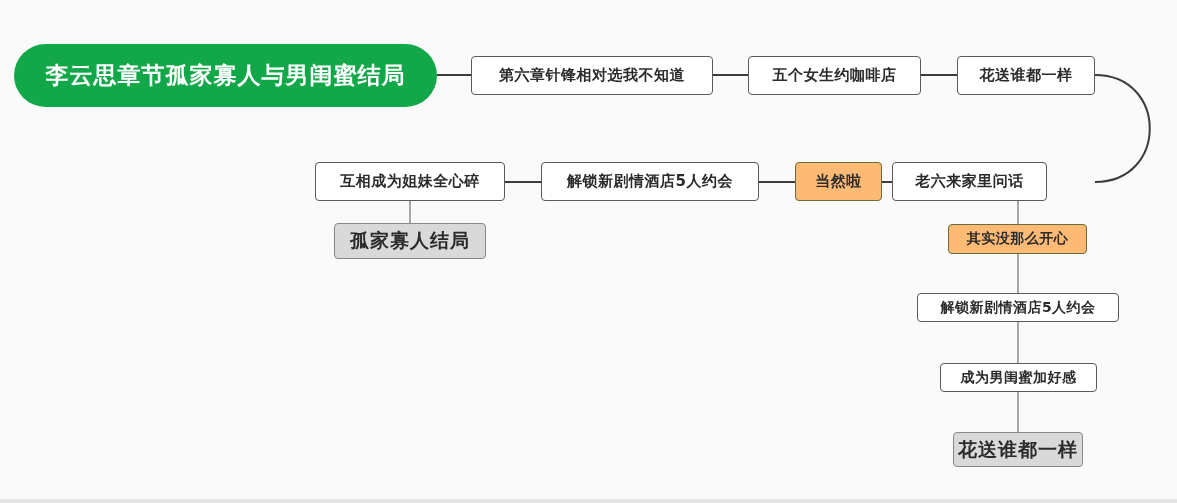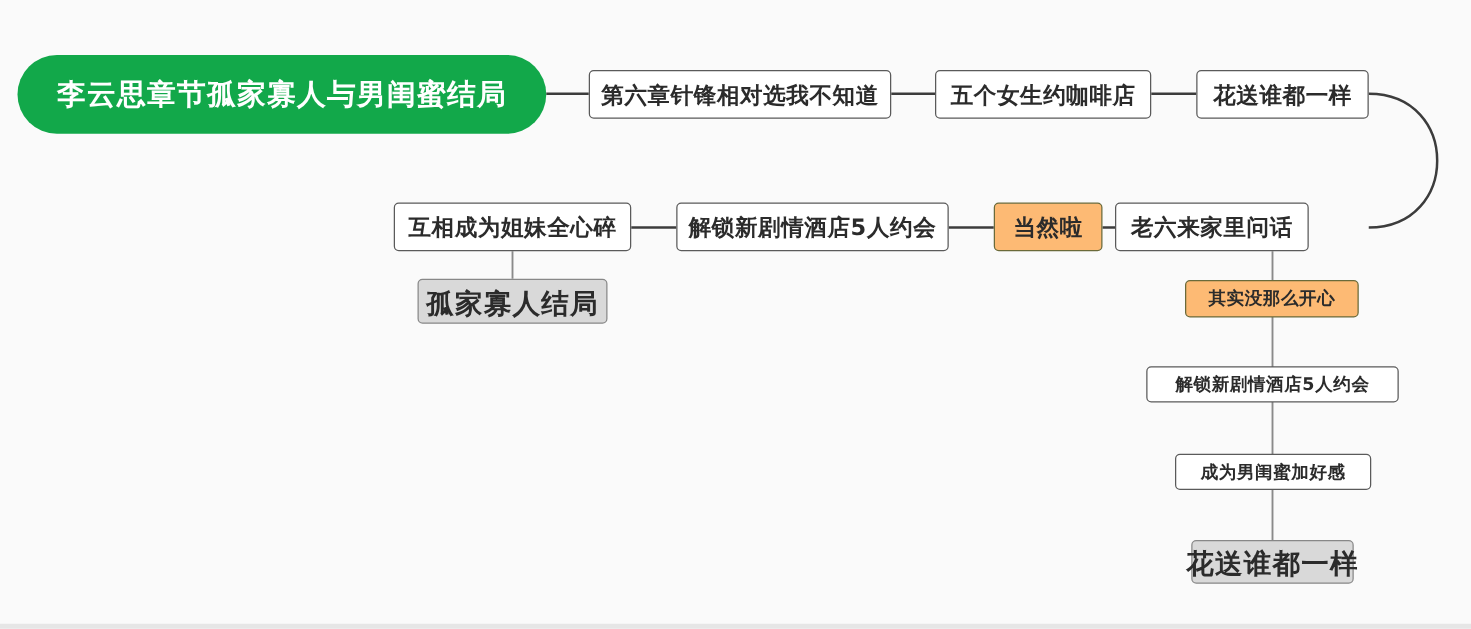--- a/index.html
+++ b/index.html
@@ -31,42 +31,41 @@
     box-sizing: border-box;
     display: flex;
     align-items: center;
     justify-content: center;
     white-space: nowrap;
     color: #2b2b2b;
     font-weight: bold;
     background: #ffffff;
     border: 1.5px solid #5a5a5a;
     border-radius: 4px;
-    font-size: 18px;
+    font-size: 15px;
     letter-spacing: 0.5px;
     cursor: pointer;
   }
   .node.root {
     background: #12a84a;
     color: #ffffff;
     border: none;
     border-radius: 32px;
     font-size: 23px;
     letter-spacing: 1px;
   }
   .node.yellow {
     background: #fdba74;
     border-color: #6a6a3a;
   }
   .node.ending {
     background: #d9d9d9;
     border-color: #888888;
-    font-size: 22px;
+    font-size: 19px;
     letter-spacing: 1px;
-    align-items: flex-end;
   }
   .node.small {
     font-size: 14px;
   }
   .bottom-line {
     position: absolute;
     left: 0; top: 499px;
     width: 1177px; height: 4px;
     background: #e6e6e6;
   }

